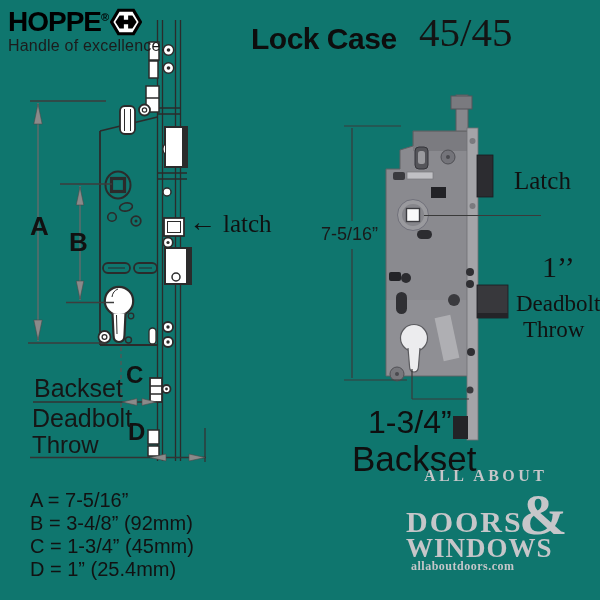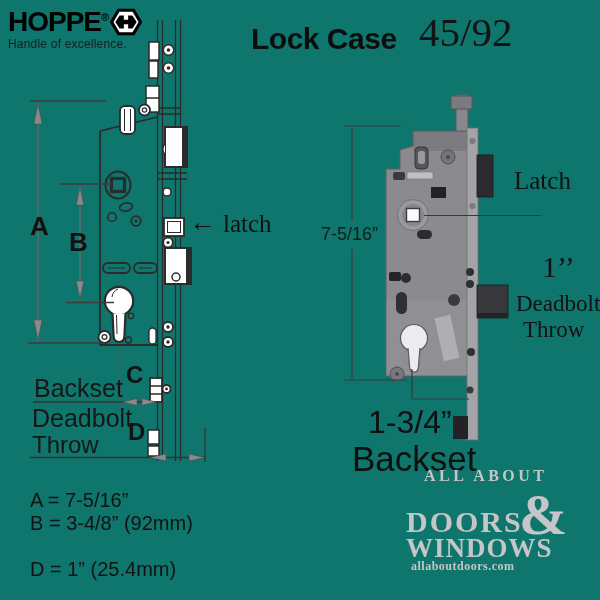--- a/index.html
+++ b/index.html
@@ -6,21 +6,21 @@
   #stage{position:relative;width:600px;height:600px;background:#0f766e;overflow:hidden;
          font-family:"Liberation Sans",sans-serif;color:#111;padding-left:44px;}
   .lbl{position:absolute;white-space:nowrap;line-height:1;}
   .sans{font-family:"Liberation Sans",sans-serif;}
   .serif{font-family:"Liberation Serif",serif;}
   .bold{font-weight:700;}
   svg{position:absolute;left:0;top:0;}
   
   .brand-name{left:8px;top:8px;font-size:28px;font-weight:700;letter-spacing:-1px;color:#000;}
   .brand-reg{font-size:11px;vertical-align:10px;letter-spacing:0;}
-  .brand-tag{left:8px;top:38px;font-size:12px;color:#1c1c1c;letter-spacing:.2px;}
+  .brand-tag{left:8px;top:38px;font-size:16px;color:#1c1c1c;letter-spacing:.2px;}
   
   .title-product{left:251px;top:24px;font-size:30px;font-weight:700;letter-spacing:-.5px;color:#0d0d0d;}
   .title-model{left:419px;top:12px;font-size:41px;font-family:"Liberation Serif",serif;font-weight:400;color:#141414;}
   
   .dimA{left:30px;top:213px;font-size:26px;}
   .dimB{left:69px;top:229px;font-size:26px;}
   .dimC{left:126px;top:363px;font-size:24px;}
   .dimD{left:128px;top:420px;font-size:24px;}
   
   .mish1{left:187px;top:183px;font-size:24px;}
@@ -211,35 +211,36 @@
   </svg>
 
   <div class="lbl brand-name sans"><span>HOPPE</span><span class="brand-reg">®</span></div>
   <svg width="32" height="28" viewBox="0 0 30 26" style="left:110px;top:8px;">
     <polygon points="1.5,13 8,2 22,2 28.5,13 22,24 8,24" fill="#fff" stroke="#000" stroke-width="3"></polygon>
     <path d="M9,7 L13,7 L13,11 L17,11 L17,7 L21,7 L25,13 L21,19 L17,19 L17,15 L13,15 L13,19 L9,19 L5,13 Z" fill="#000"></path>
   </svg>
   <div class="lbl brand-tag sans">Handle of excellence.</div>
 
   <div class="lbl title-product sans">Lock Case</div>
-  <div class="lbl title-model serif">45/92</div>
+  <div class="lbl title-model serif">45/45</div>
 
   <div class="lbl dimA sans bold">A</div>
   <div class="lbl dimB sans bold">B</div>
   <div class="lbl dimC sans bold">C</div>
   <div class="lbl dimD sans bold">D</div>
 
   <div class="lbl mish-arrow serif">←</div>
   <div class="lbl mish2 serif">latch</div>
   <div class="lbl backset-l sans">Backset</div>
   <div class="lbl deadbolt-l sans">Deadbolt</div>
   <div class="lbl throw-l sans">Throw</div>
 
   <div class="lbl legend-line sans" style="top:490px">A = 7-5/16”</div>
   <div class="lbl legend-line sans" style="top:513px">B = 3-4/8” (92mm)</div>
+  <div class="lbl legend-line sans" style="top:536px">C = 1-3/4” (45mm)</div>
   <div class="lbl legend-line sans" style="top:559px">D = 1” (25.4mm)</div>
 
   <div class="lbl ph-height sans">7-5/16”</div>
   <div class="lbl ph-latch serif">Latch</div>
   <div class="lbl ph-db-val serif">1’’</div>
   <div class="lbl ph-db1 serif">Deadbolt</div>
   <div class="lbl ph-db2 serif">Throw</div>
   <div class="lbl ph-bs-val sans">1-3/4”</div>
   <div class="lbl ph-bs-lbl sans">Backset</div>
 

